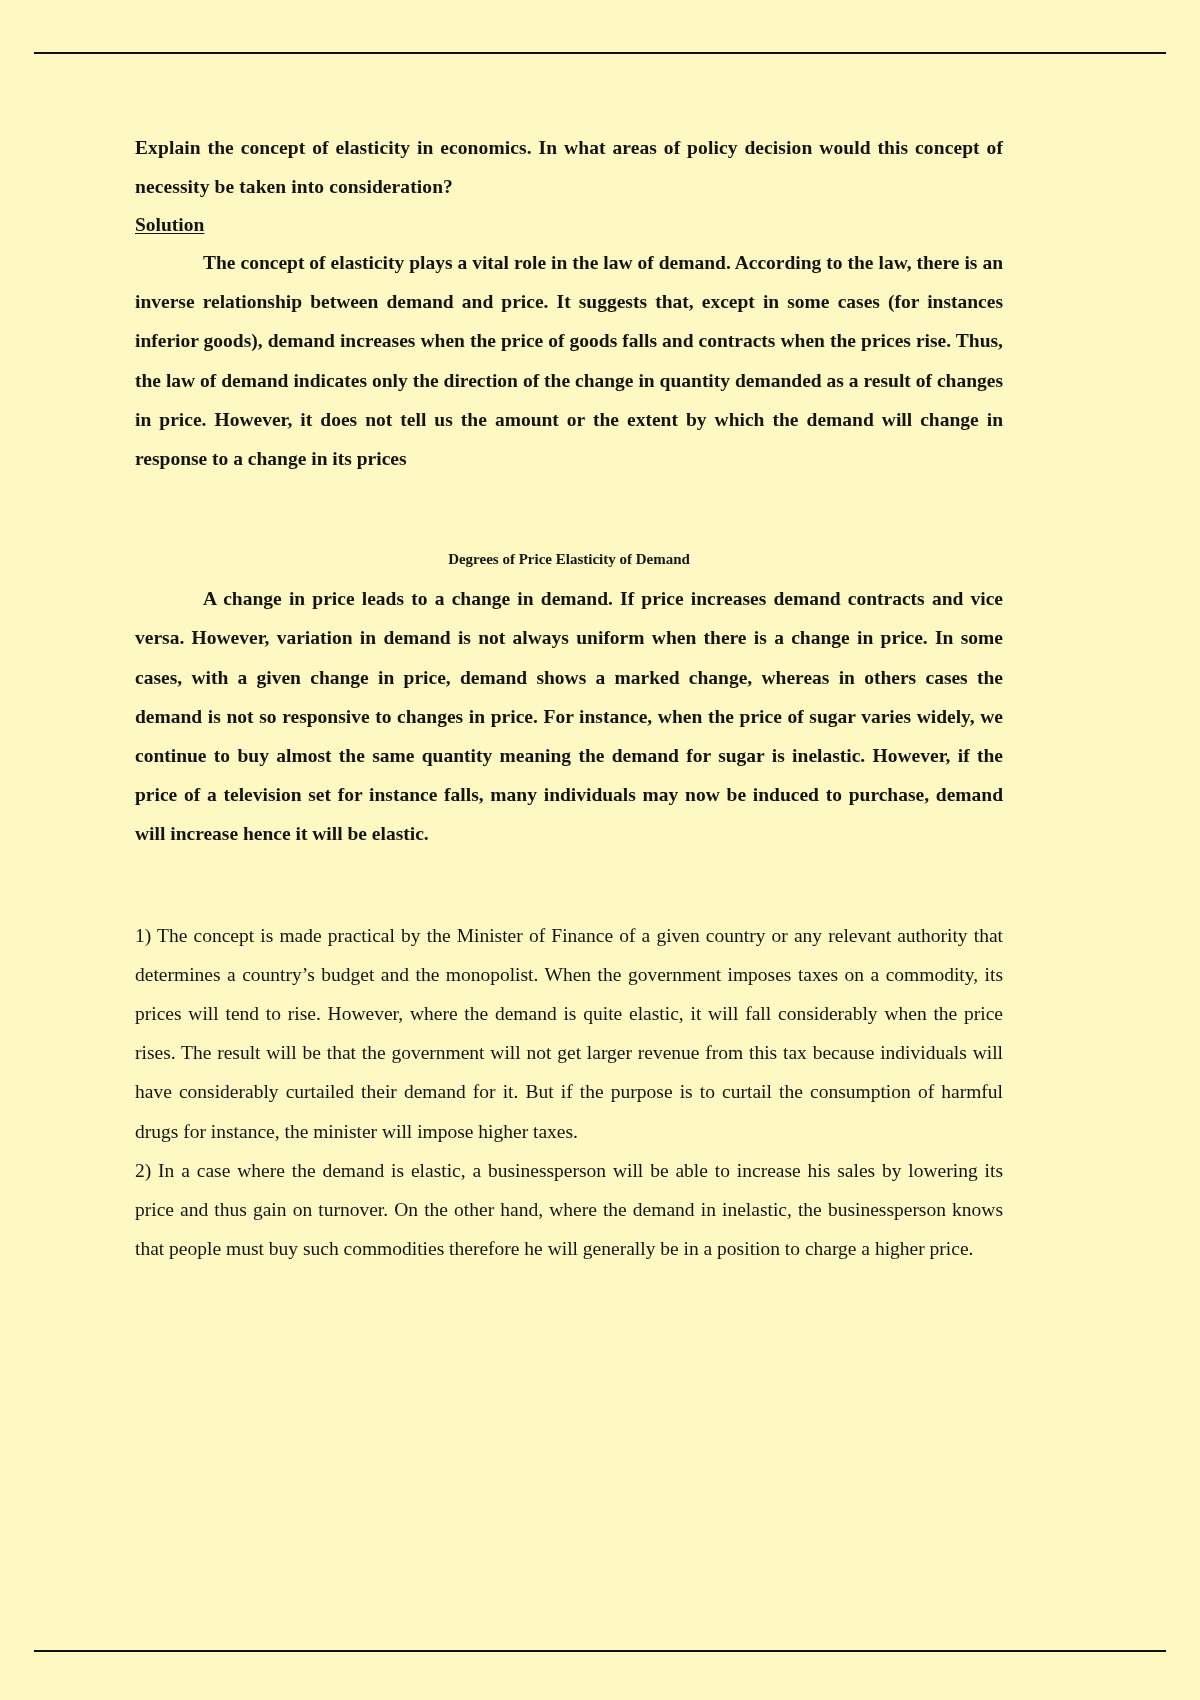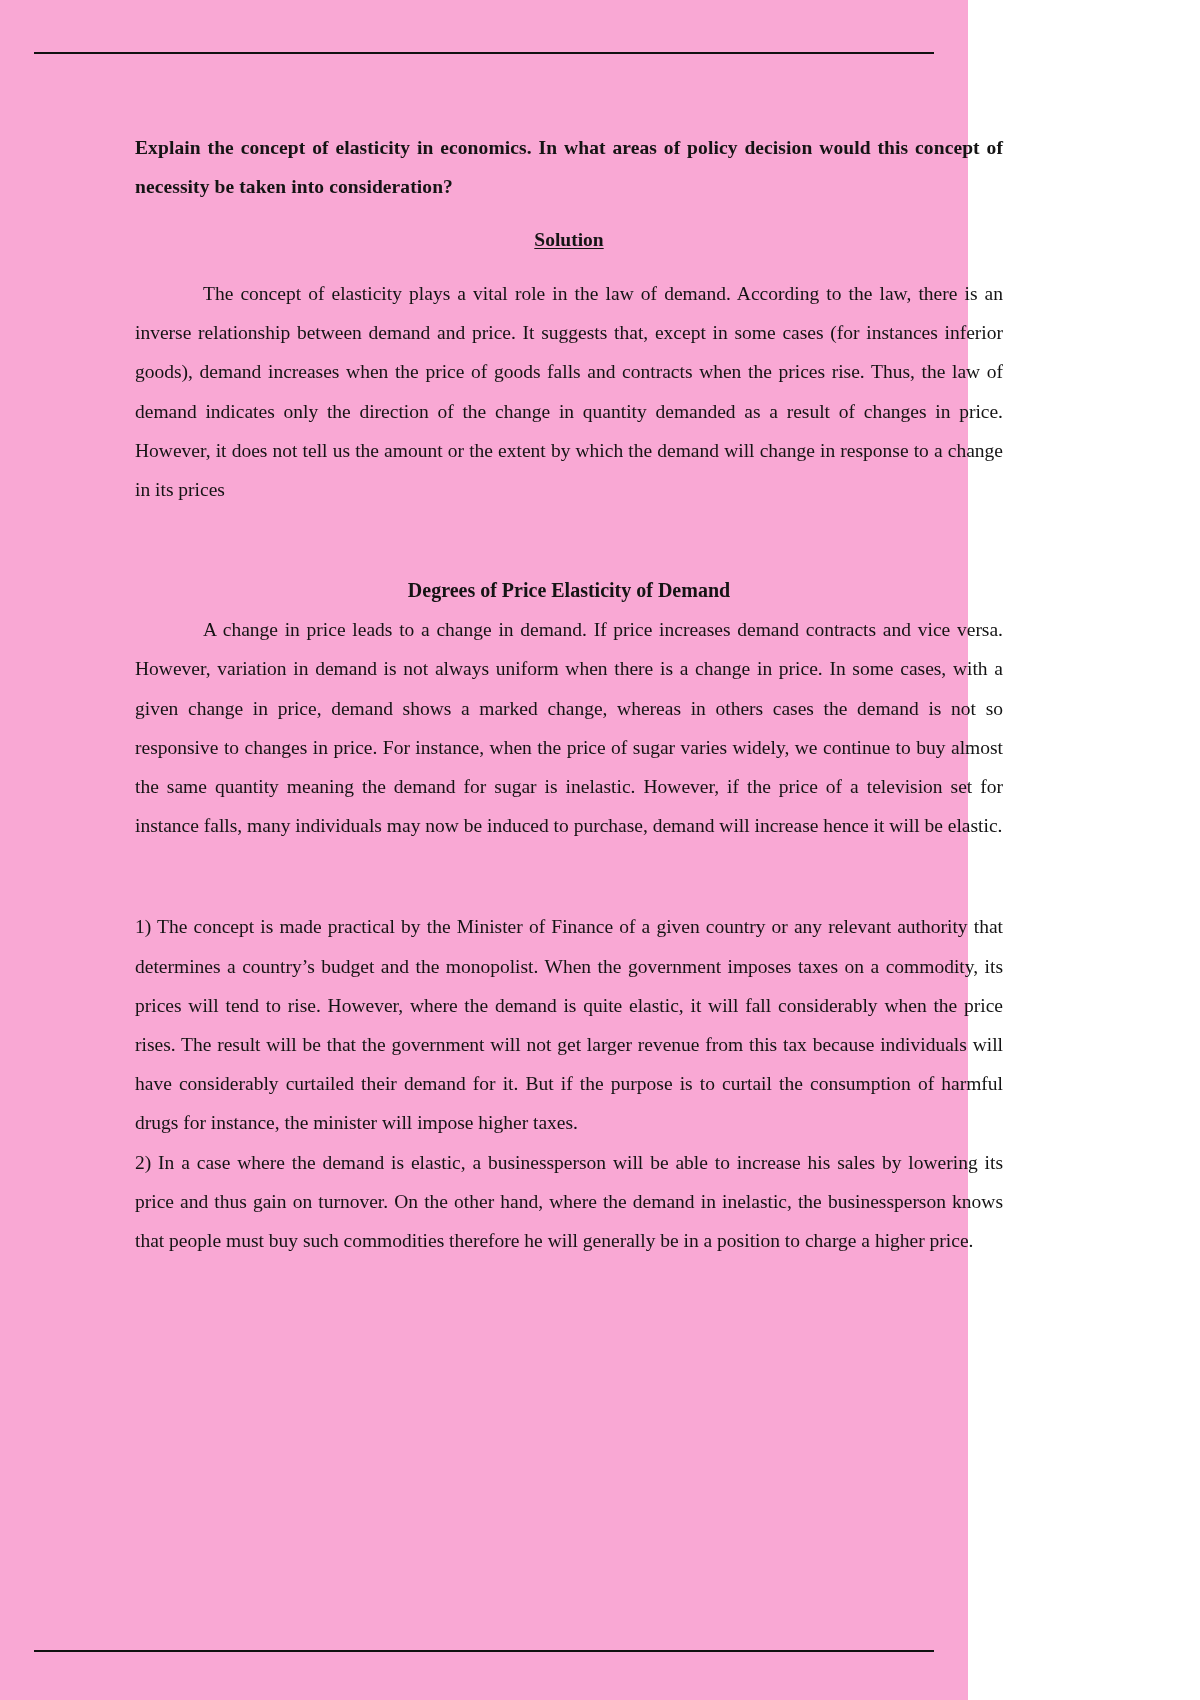--- a/index.html
+++ b/index.html
@@ -9,25 +9,25 @@
   }
   body {
     width: 1200px;
     height: 1700px;
     font-family: "Liberation Serif", "DejaVu Serif", serif;
     color: #141414;
     position: relative;
     overflow: hidden;
   }
   .page {
-    width: 968px;
+    width: 1200px;
     height: 1700px;
     box-sizing: border-box;
     position: relative;
-    background: #f9a8d4;
+    background: #fef9c3;
   }
   .rule-top {
     position: absolute;
     left: 34px;
     right: 34px;
     top: 52px;
     height: 0;
     border-top: 2.5px solid #111;
   }
   .rule-bottom {
@@ -50,41 +50,41 @@
     line-height: 39px;
     text-align: justify;
     text-align-last: left;
     margin: 0 0 1px 0;
     letter-spacing: 0.1px;
   }
   .solution {
     font-weight: bold;
     font-size: 19.5px;
     line-height: 36px;
-    margin: 16px;
+    margin: 0;
     display: block;
-    text-align: center;
   }
   .solution span {
     text-decoration: underline;
     text-underline-offset: 2px;
   }
   p.body {
     font-size: 19.5px;
     line-height: 39.2px;
     text-align: justify;
     text-align-last: left;
     margin: 0;
     hyphens: none;
   }
   p.body.indent {
     text-indent: 68px;
+    font-weight: bold;
   }
   h2.center {
-    font-size: 20px;
+    font-size: 15px;
     font-weight: bold;
     text-align: center;
     line-height: 39px;
     margin: 0;
   }
   .gap-lg { height: 62px; }
 </style>
 </head>
 <body>
 

